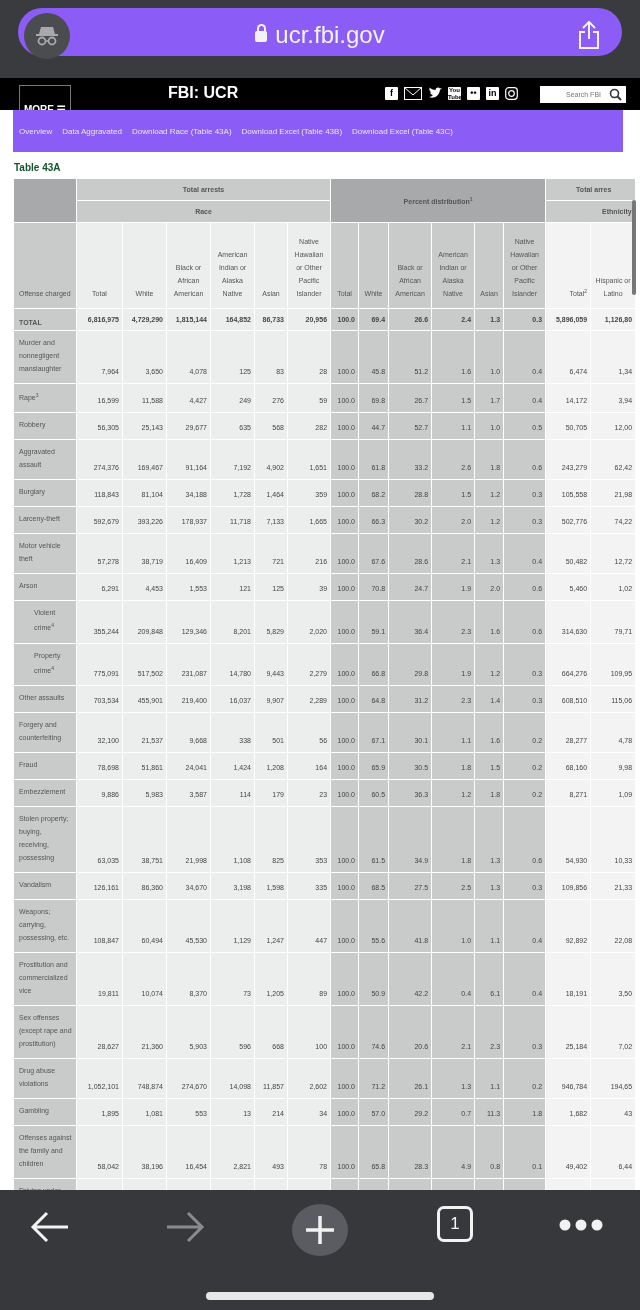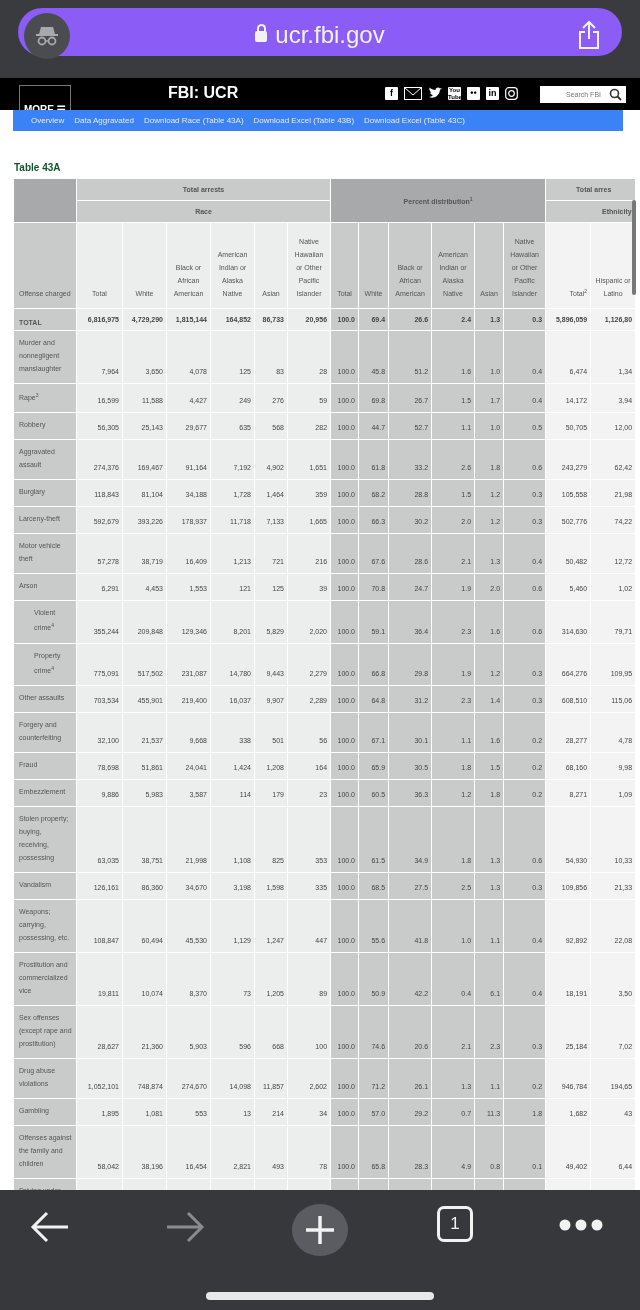--- a/index.html
+++ b/index.html
@@ -14,21 +14,21 @@
 
   .site-header { position: absolute; left: 0; top: 78px; width: 640px; height: 32px; background: #000; }
   .more-btn { position: absolute; left: 19px; top: 7px; height: 18px; padding: 16px 4px; border: 1px solid #777; color: #fff; font-size: 10px; font-weight: bold; line-height: 16px; }
   .site-title { position: absolute; left: 168px; top: 6px; color: #ffffff; font-size: 16px; font-weight: bold; }
   .socials { position: absolute; left: 385px; top: 9px; display: flex; gap: 6px; align-items: center; }
   .soc { width: 13px; height: 13px; background: #fff; color: #000; font-size: 9px; font-weight: bold; text-align: center; line-height: 13px; border-radius: 1px; }
   .search-box { position: absolute; left: 540px; top: 8px; width: 86px; height: 17px; background: #fff; }
   .search-box input { position: absolute; left: 2px; top: 0; width: 66px; height: 17px; border: none; font-size: 7px; color: #999; background: transparent; outline: none; margin-left: 24px; }
   .search-ico { position: absolute; right: 4px; top: 2px; }
 
-  .subnav { position: absolute; left: 13px; top: 110px; width: 610px; height: 21px; background: #3b82f6; display: flex; align-items: center; padding-left: 18px; gap: 10px; }
+  .subnav { position: absolute; left: 13px; top: 110px; width: 610px; height: 42px; background: #8b5cf6; display: flex; align-items: center; padding-left: 6px; gap: 10px; }
   .subnav span { color: #e8e8e8; font-size: 8px; }
 
   .table-title { position: absolute; left: 14px; top: 162px; color: #14532d; font-size: 10px; font-weight: bold; }
 
   .table-wrap { position: absolute; left: 13px; top: 178px; width: 622px; height: 1012px; overflow: hidden; }
   table { border-collapse: collapse; table-layout: fixed; width: 660px; font-size: 7px; color: #444; }
   td, th { border: 1.5px solid #fff; padding: 0 3px; vertical-align: bottom; }
   th { font-weight: normal; text-align: center; color: #555; }
   .g-dark { background: #a7a9aa; }
   .g-mid { background: #c9caca; }

